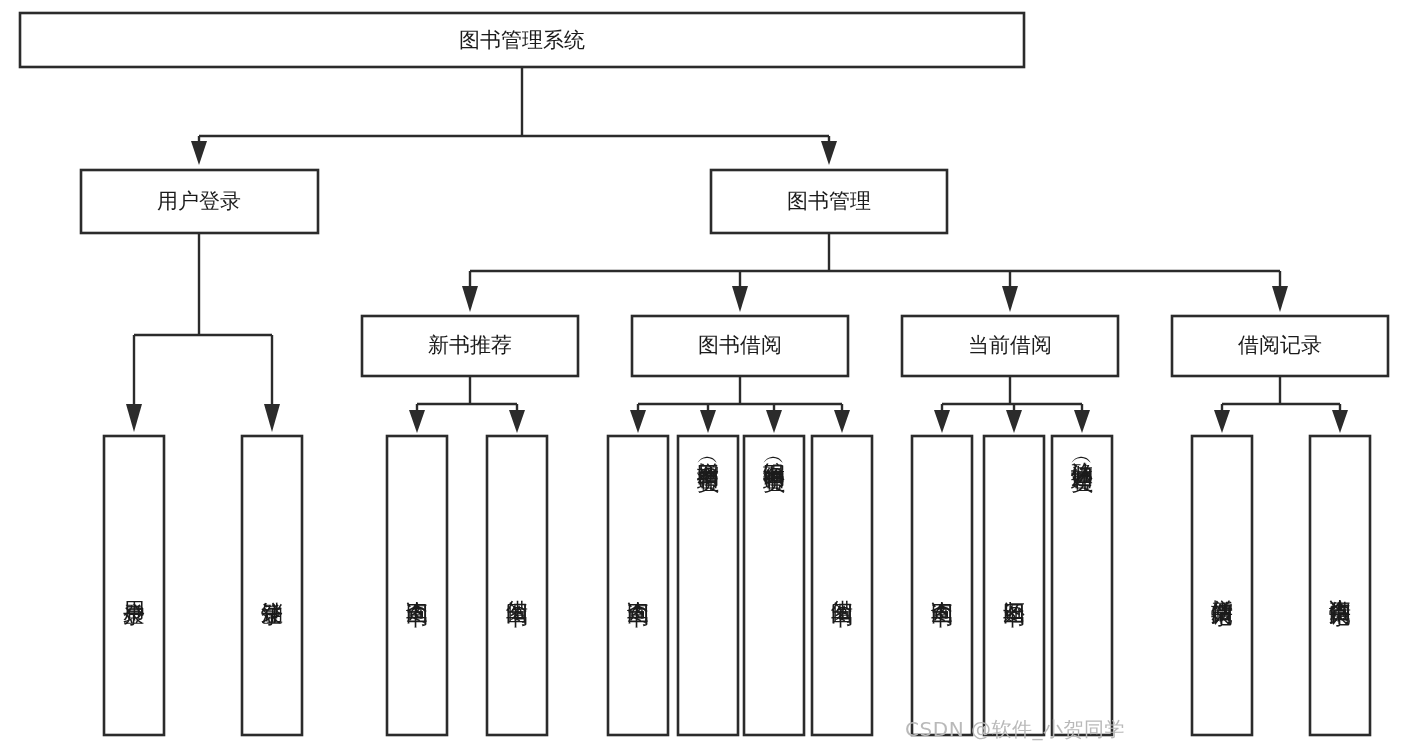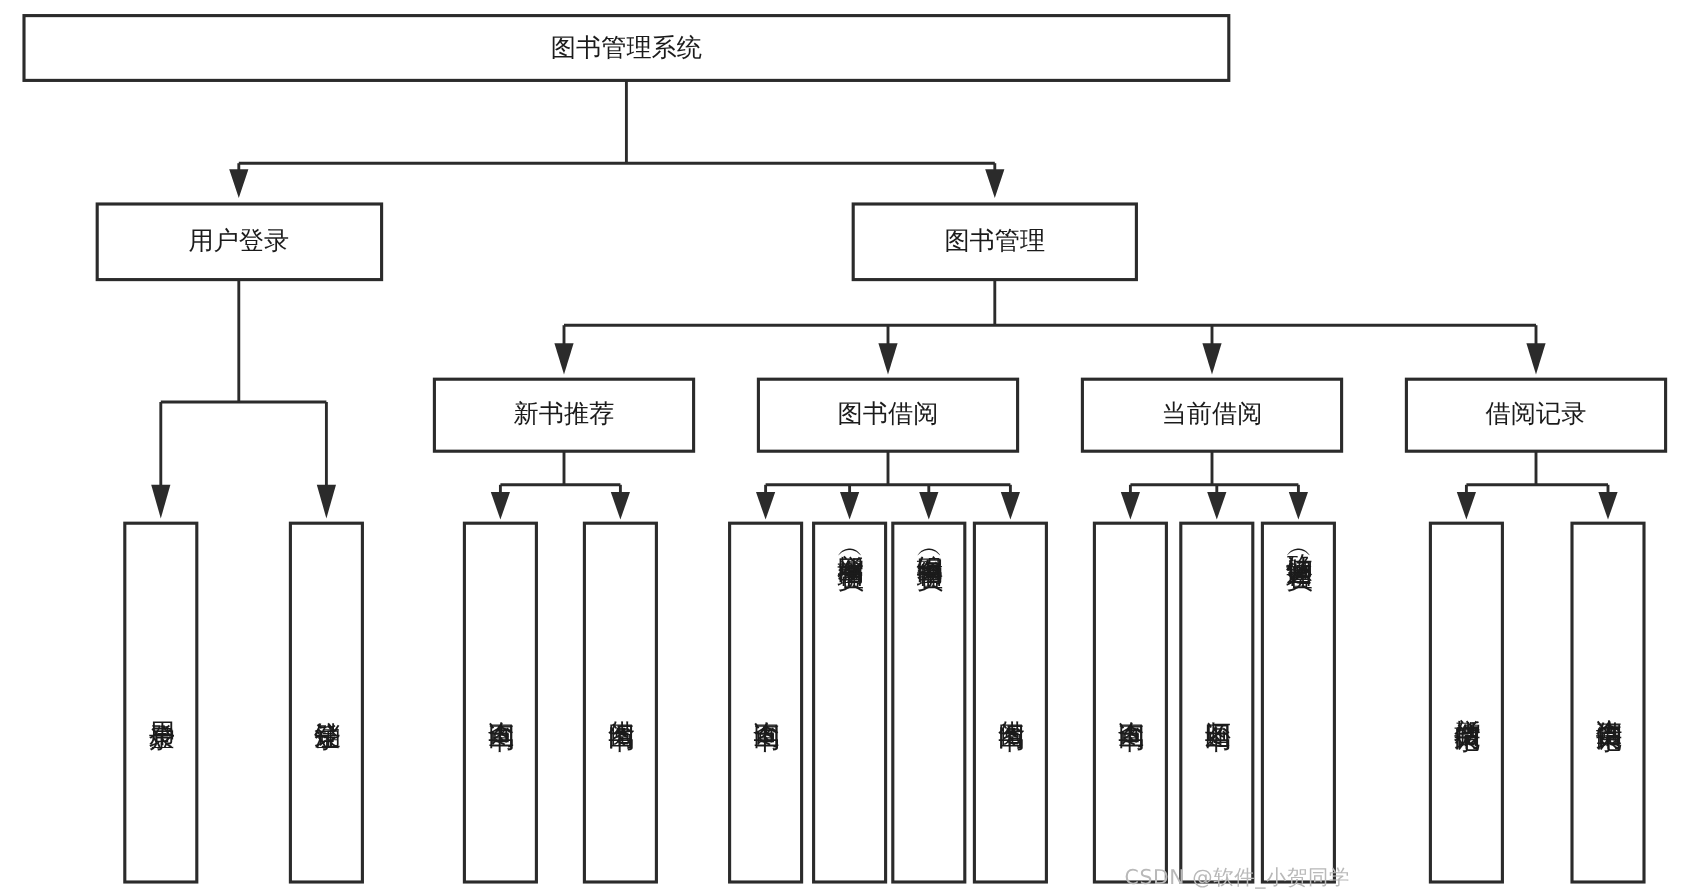--- a/index.html
+++ b/index.html
@@ -64,21 +64,21 @@
     letter-spacing: 1.5px;
     color: #1b1b1b;
     white-space: nowrap;
     text-align: center;
   }
   .watermark {
     position: absolute;
     right: 8px;
     bottom: 4px;
     font-family: "DejaVu Sans", "Liberation Sans", sans-serif;
-    font-size: 17px;
+    font-size: 20px;
     color: #b9b9b9;
     white-space: nowrap;
     letter-spacing: 0.5px;
   }
 </style>
 </head>
 <body>
 
 <div id="diagram-root">
 

